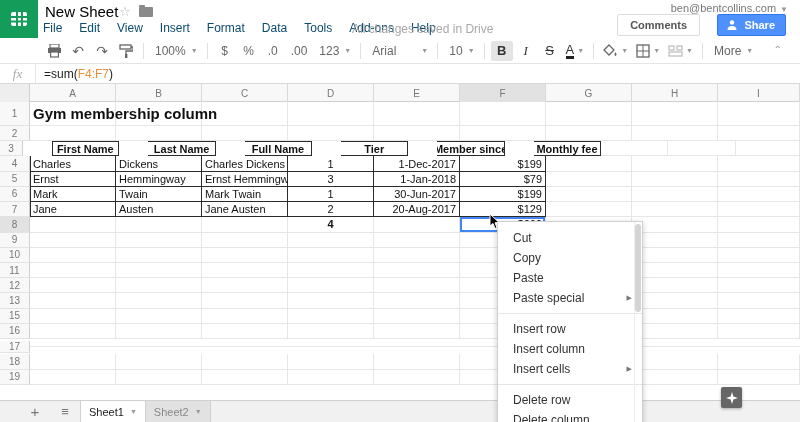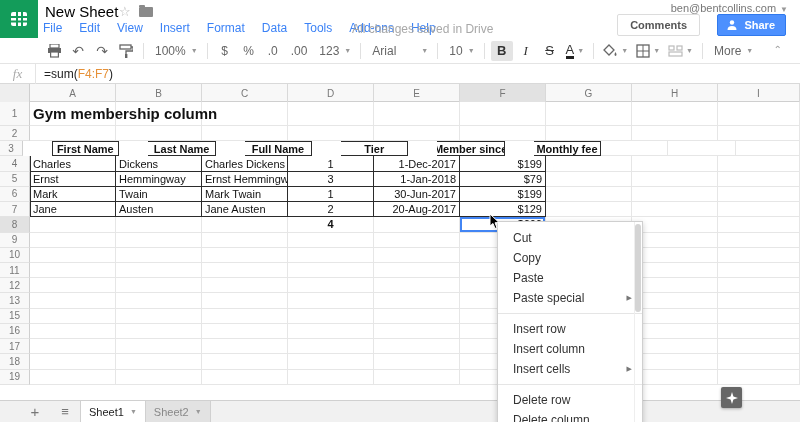--- a/index.html
+++ b/index.html
@@ -11,21 +11,21 @@
   .header { position:absolute; left:0; top:0; width:800px; height:38px; background:#fff; }
   .logo { position:absolute; left:0; top:0; width:38px; height:38px; background:#139c5a;
     display:flex; align-items:center; justify-content:center; }
   .logo-sheet { width:16px; height:14px; background:#fff; border-radius:2px; position:relative; overflow:hidden; }
   .logo-sheet:before { content:""; position:absolute; left:0; top:4px; width:16px; height:1.5px; background:#139c5a; box-shadow:0 4.5px 0 #139c5a; }
   .logo-sheet:after { content:""; position:absolute; left:5px; top:0; width:1.5px; height:14px; background:#139c5a; box-shadow:5px 0 0 #139c5a; }
   .doc-title { position:absolute; left:45px; top:3px; font-size:15px; color:#000; }
   .star-ic { position:absolute; left:119px; top:4px; color:#b5b5b5; font-size:13px; cursor:pointer;}
   .folder-ic { position:absolute; left:139px; top:7px; width:14px; height:10px; background:#8a8a8a; border-radius:1px; cursor:pointer;}
   .folder-ic:before { content:""; position:absolute; left:0; top:-2px; width:6px; height:2px; background:#8a8a8a; border-radius:1px 1px 0 0; }
-  .menubar { position:absolute; left:43px; top:21px; display:flex; gap:17px; font-size:12px; color:#3b82f6; }
+  .menubar { position:absolute; left:43px; top:21px; display:flex; gap:17px; font-size:12px; color:#0c4a6e; }
   .menubar .mi { cursor:pointer; }
   .saved-status { position:absolute; left:352px; top:22px; font-size:12px; color:#a8a8a8; }
   .account { position:absolute; right:12px; top:2px; font-size:11px; color:#777; }
   .account .caret { font-size:8px; color:#999; margin-left:4px; }
   .btn-comments { position:absolute; right:100px; top:14px; height:22px; padding:0 12px; background:#fff;
     border:1px solid #dcdcdc; border-radius:2px; font-size:11px; font-weight:bold; color:#555; line-height:20px; cursor:pointer;}
   .btn-share { position:absolute; right:14px; top:14px; height:22px; padding:0 10px 0 26px; background:#4d90fe;
     border:1px solid #3079ed; border-radius:2px; font-size:11px; font-weight:bold; color:#fff; line-height:20px; cursor:pointer;}
   .share-person { position:absolute; left:8px; top:4px; width:12px; height:12px; }
 
@@ -429,21 +429,21 @@
           <div class="cell" style="width: 86px;"></div>
           <div class="cell" style="width: 86px;"></div>
           <div class="cell" style="width: 86px;"></div>
           <div class="cell" style="width: 86px;"></div>
           <div class="cell" style="width: 86px;"></div>
           <div class="cell" style="width: 86px;"></div>
           <div class="cell" style="width: 86px;"></div>
           <div class="cell" style="width: 86px;"></div>
           <div class="cell" style="width: 82px;"></div>
         </div>
-        <div class="grow" style="height: 15.22px;">
+        <div class="grow" style="height: 15.22px; align-items: center;">
           <div class="rh">17</div>
           <div class="cell" style="width: 86px;"></div>
           <div class="cell" style="width: 86px;"></div>
           <div class="cell" style="width: 86px;"></div>
           <div class="cell" style="width: 86px;"></div>
           <div class="cell" style="width: 86px;"></div>
           <div class="cell" style="width: 86px;"></div>
           <div class="cell" style="width: 86px;"></div>
           <div class="cell" style="width: 86px;"></div>
           <div class="cell" style="width: 82px;"></div>

